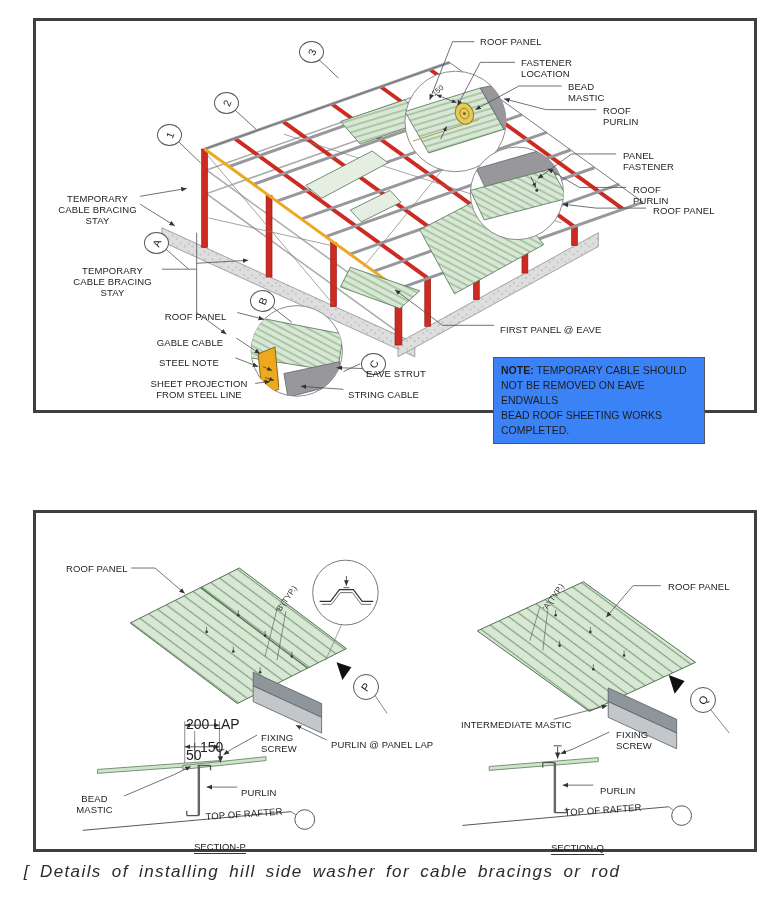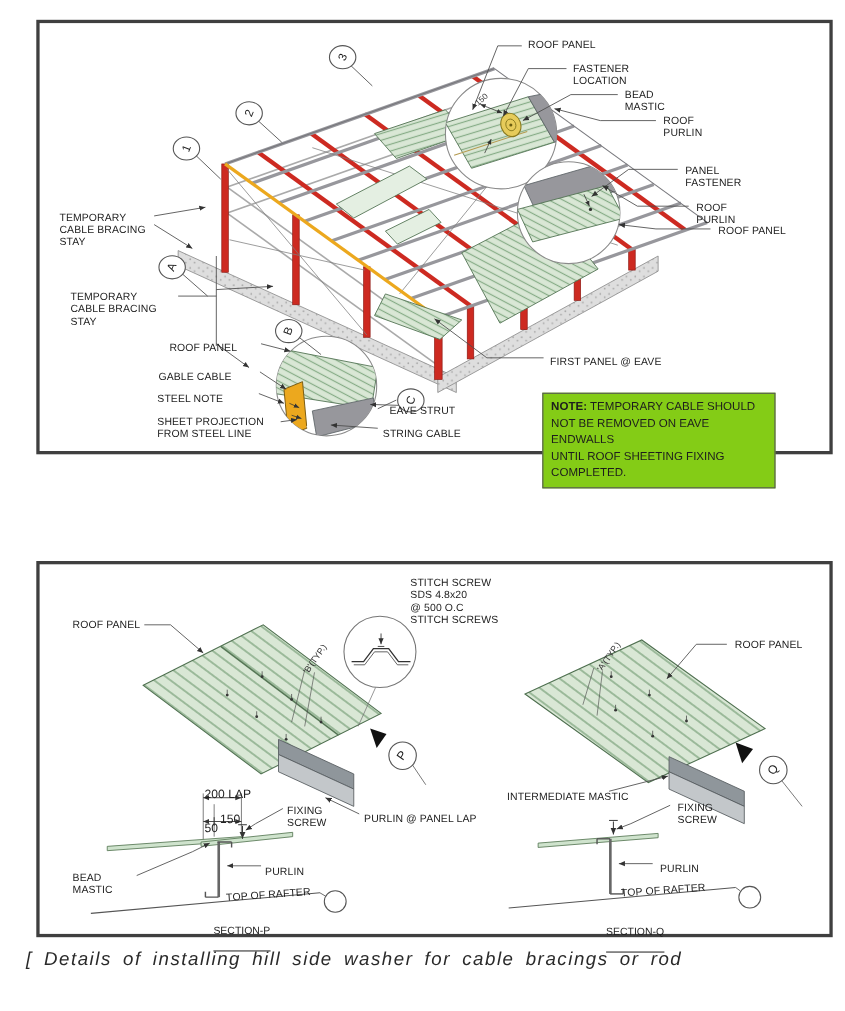--- a/index.html
+++ b/index.html
@@ -4,33 +4,33 @@
 <style>
   html,body{margin:0;padding:0;background:#fff;}
   body{width:768px;height:919px;position:relative;overflow:hidden;
        font-family:"Liberation Sans","DejaVu Sans",sans-serif;color:#1d1d1d;}
   .frame{position:absolute;background:#fff;border:3px solid #3f3f3f;box-sizing:border-box;}
   #frame-top{left:33px;top:18px;width:724px;height:395px;}
   #frame-bottom{left:33px;top:510px;width:724px;height:342px;}
   .frame svg{position:absolute;left:0;top:0;}
   .lbl{position:absolute;font-size:9.5px;line-height:11px;white-space:pre-line;
        color:#1d1d1d;letter-spacing:.1px;}
-  .ra{text-align:left;}
+  .ra{text-align:center;}
   .bubble{position:absolute;width:23px;height:20px;border:1px solid #555;border-radius:50%;
           background:#fff;display:flex;align-items:center;justify-content:center;}
   .bubble span{font-size:10.5px;transform:rotate(-68deg);display:block;}
   .secmark{position:absolute;width:26px;height:26px;border:1.3px solid #555;border-radius:50%;
            background:#fff;display:flex;align-items:center;justify-content:center;box-sizing:border-box;}
   .secmark span{font-size:11px;transform:rotate(-55deg);display:block;}
   .note-box{position:absolute;left:457px;top:336px;width:212px;border:1px solid #555;
-            background:#84cc16;padding:5px 7px;box-sizing:border-box;font-size:10.5px;line-height:15px;}
+            background:#3b82f6;padding:5px 7px;box-sizing:border-box;font-size:10.5px;line-height:15px;}
   .note-box b{font-weight:bold;}
-  .dimtxt{position:absolute;font-size:11px;color:#222;}
+  .dimtxt{position:absolute;font-size:14px;color:#222;}
   .tinyrot{position:absolute;font-size:8px;color:#333;transform-origin:left top;}
-  .section-title{position:absolute;font-size:9.5px;border-bottom:1px solid #333;padding-bottom:12px;}
+  .section-title{position:absolute;font-size:9.5px;border-bottom:1px solid #333;padding-bottom:1px;}
   .slope{transform:rotate(-4deg);transform-origin:left bottom;}
   #caption{position:absolute;left:0;top:856px;width:644px;text-align:center;
            font-size:17px;font-style:italic;letter-spacing:1.4px;word-spacing:4px;
            line-height:32px;color:#2a2a2a;}
 </style>
 </head>
 <body>
 
 <div class="frame" id="frame-top">
   <svg width="718" height="389" viewBox="0 0 724 395" preserveAspectRatio="none">
@@ -228,28 +228,28 @@
 FASTENER</div>
   <div class="lbl" style="left:597px;top:163px">ROOF
 PURLIN</div>
   <div class="lbl" style="left:617px;top:184px">ROOF PANEL</div>
   <div class="lbl" style="left:464px;top:303px">FIRST PANEL @ EAVE</div>
   <div class="lbl ra" style="left:118px;width:83px;top:290px">ROOF PANEL</div>
   <div class="lbl ra" style="left:108px;width:92px;top:316px">GABLE CABLE</div>
   <div class="lbl ra" style="left:107px;width:92px;top:336px">STEEL NOTE</div>
   <div class="lbl ra" style="left:107px;width:112px;top:357px">SHEET PROJECTION
 FROM STEEL LINE</div>
-  <div class="lbl" style="left:318px;top:347px">EAVE STRUT</div>
+  <div class="lbl" style="left:330px;top:347px">EAVE STRUT</div>
   <div class="lbl" style="left:312px;top:368px">STRING CABLE</div>
   <div class="tinyrot" style="left:394px;top:70px;transform:rotate(-40deg);font-size:7.5px">150</div>
 
   <div class="note-box">
     <div><b>NOTE:</b><span> TEMPORARY CABLE SHOULD</span></div>
     <div>NOT BE REMOVED ON EAVE ENDWALLS</div>
-    <div>UNTIL ROOF SHEETING FIXING COMPLETED.</div>
+    <div>BEAD ROOF SHEETING WORKS COMPLETED.</div>
   </div>
 </div>
 
 <div class="frame" id="frame-bottom">
   <svg width="718" height="336" viewBox="0 0 724 342" preserveAspectRatio="none">
     <defs>
       <pattern id="psheet" width="9" height="9" patternUnits="userSpaceOnUse" patternTransform="rotate(37)">
         <rect width="9" height="9" fill="#d9e7d5"></rect>
         <line x1="0" y1="4.5" x2="9" y2="4.5" stroke="#7ca37c" stroke-width="1.2"></line>
       </pattern>
@@ -374,24 +374,20 @@
 
   <div class="secmark" style="left:317px;top:161px">
       <span>P</span>
     </div>
   <div class="secmark" style="left:654px;top:174px">
       <span>Q</span>
     </div>
 
   <div class="lbl" style="left:30px;top:50px">ROOF PANEL</div>
   <div class="tinyrot" style="left:238px;top:96px;transform:rotate(-55deg)">'B'(TYP.)</div>
-  <div class="lbl" style="left:337px;top:12px">STITCH SCREW
-SDS 4.8x20
-@ 500 O.C
-STITCH SCREWS</div>
   <div class="lbl" style="left:295px;top:226px">PURLIN @ PANEL LAP</div>
   <div class="dimtxt" style="left:150px;top:203px">200 LAP</div>
   <div class="dimtxt" style="left:150px;top:234px">50</div>
   <div class="dimtxt" style="left:164px;top:226px">150</div>
   <div class="lbl" style="left:225px;top:219px">FIXING
 SCREW</div>
   <div class="lbl ra" style="left:30px;width:57px;top:280px">BEAD
 MASTIC</div>
   <div class="lbl" style="left:205px;top:274px">PURLIN</div>
   <div class="lbl slope" style="left:170px;top:298px">TOP OF RAFTER</div>

